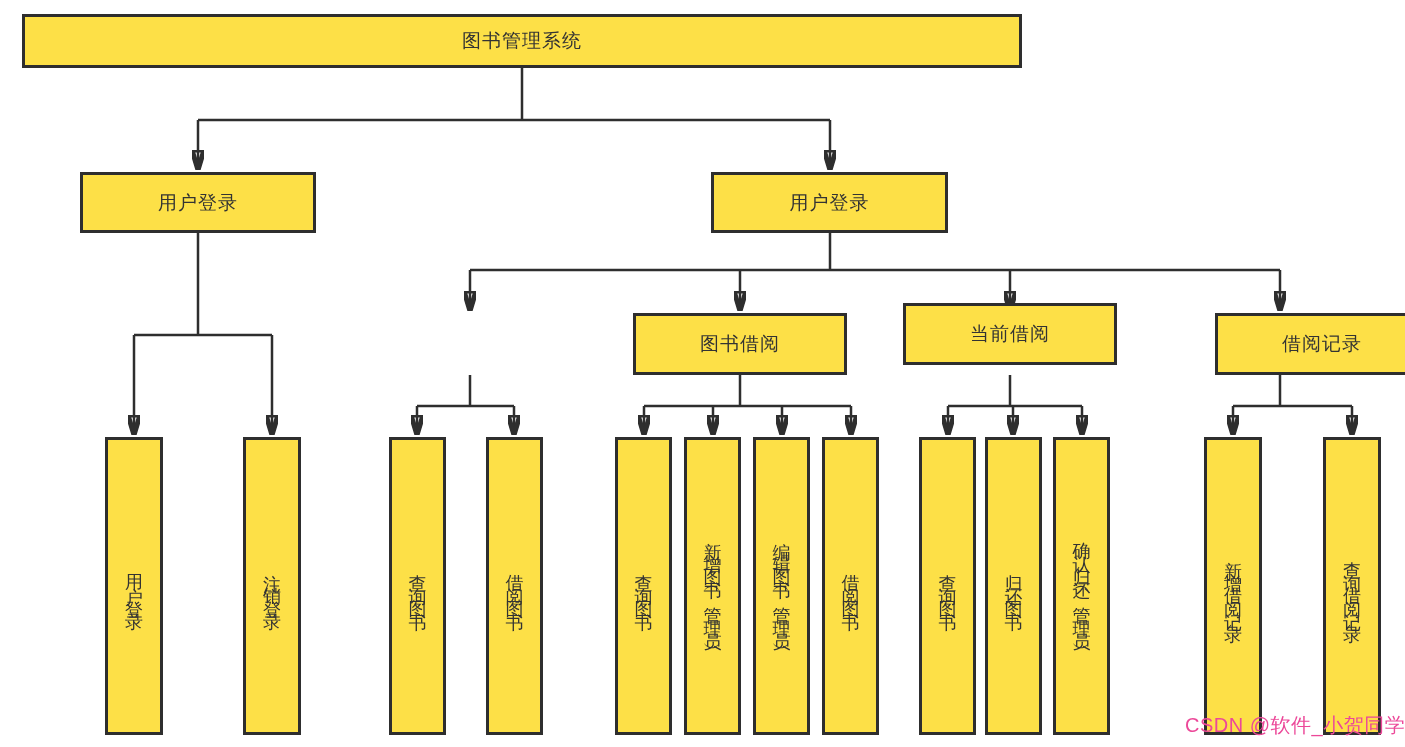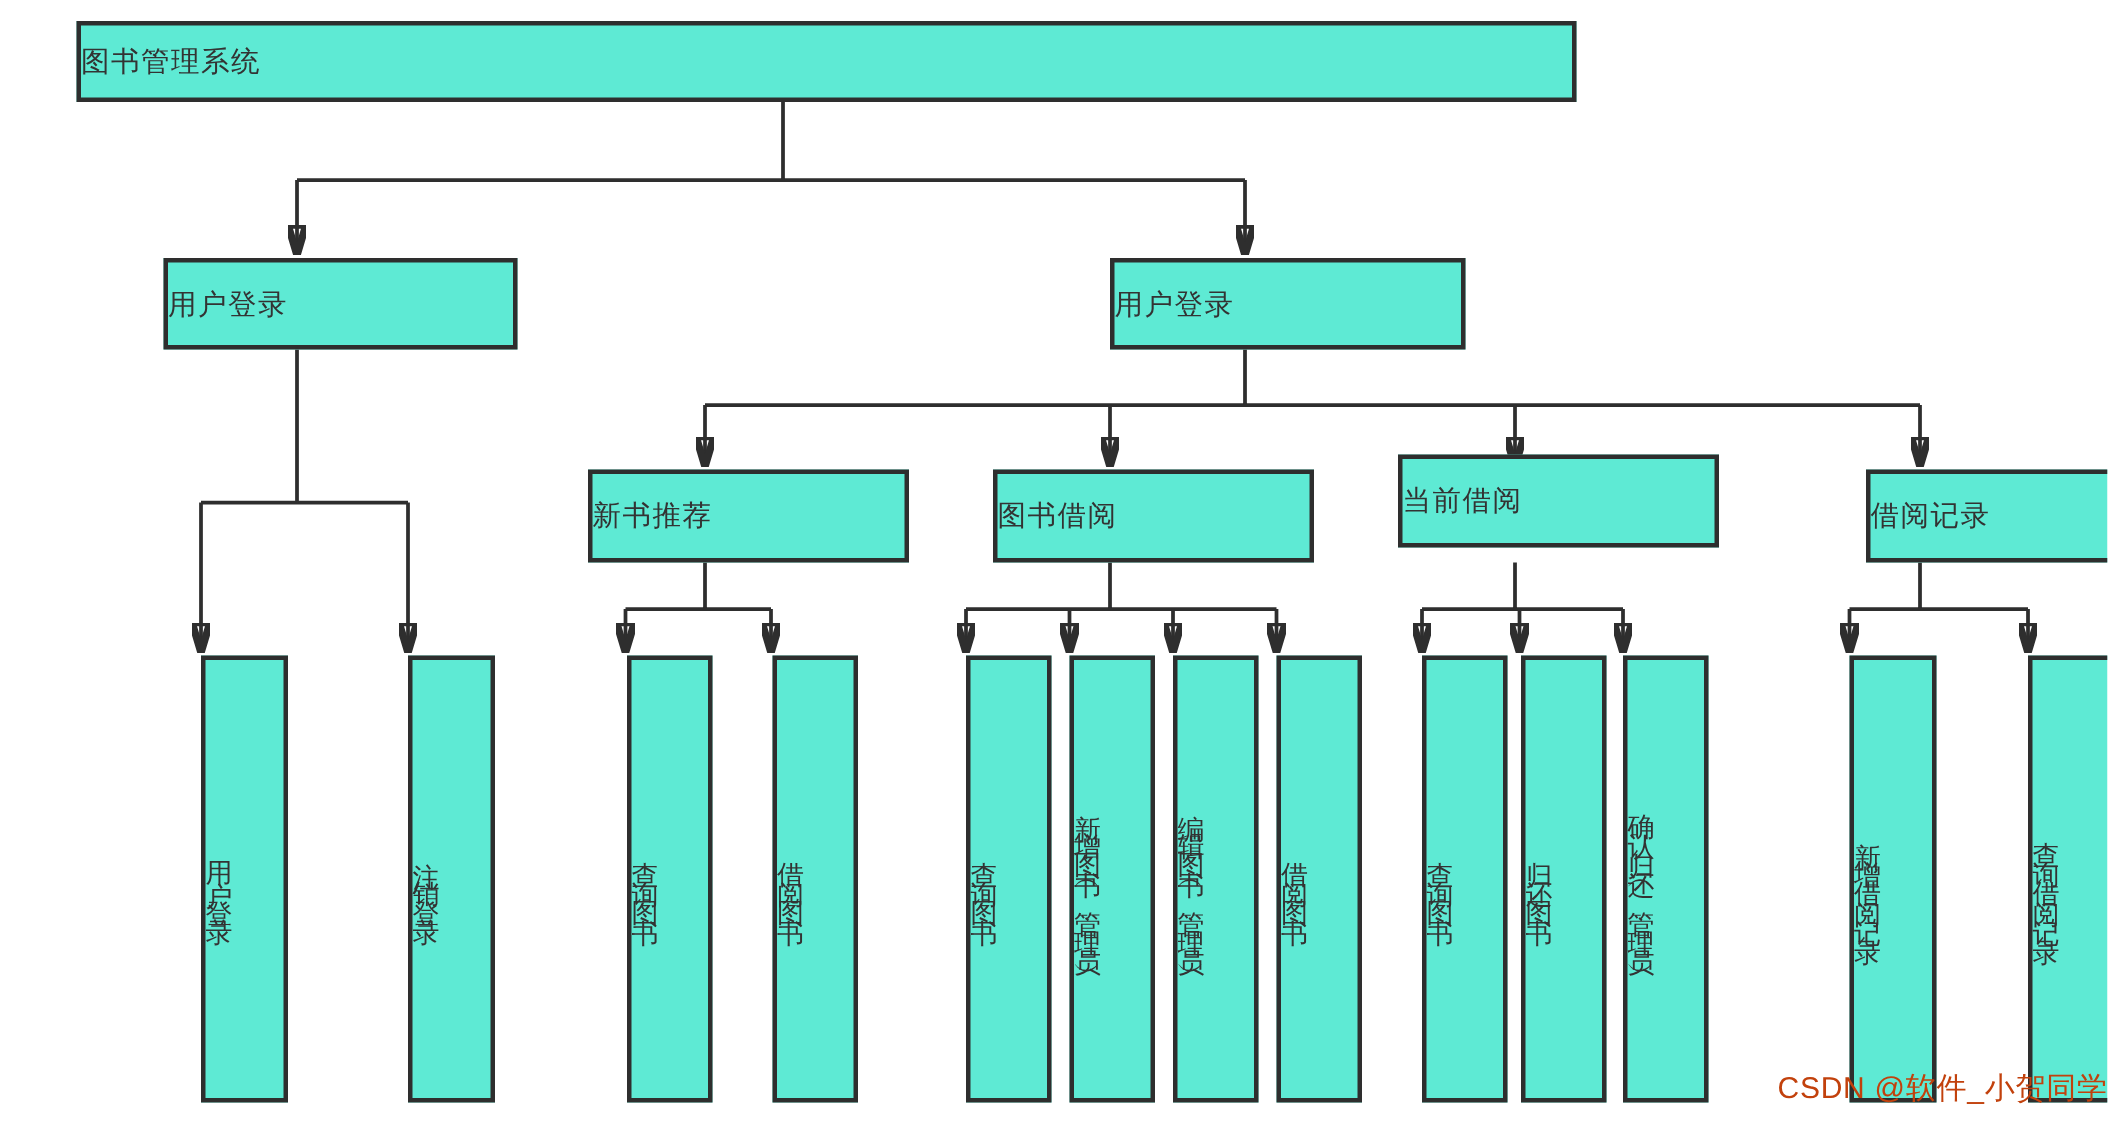--- a/index.html
+++ b/index.html
@@ -1,25 +1,25 @@
 <!DOCTYPE html>
 <html><head>
 <meta charset="utf-8">
 <style>
   html,body{margin:0;padding:0;background:#ffffff;}
   body{font-family:"Liberation Sans","DejaVu Sans",sans-serif;}
   .canvas{position:relative;width:1405px;height:747px;background:#ffffff;overflow:hidden;}
   .connectors{position:absolute;left:0;top:0;z-index:1;}
   .connectors path{stroke:#2e2e2e;stroke-width:2.5;fill:none;}
-  .node{position:absolute;z-index:2;box-sizing:border-box;border:3px solid #2e2e2e;background:#5eead4;
-        display:flex;align-items:center;color:#333333;margin-left:29px;}
+  .node{position:absolute;z-index:2;box-sizing:border-box;border:3px solid #2e2e2e;background:#fde047;
+        display:flex;align-items:center;justify-content:center;color:#333333;}
   .hbox{font-size:19px;letter-spacing:1px;}
   .vbox span{writing-mode:vertical-rl;text-orientation:mixed;font-size:18px;letter-spacing:13px;line-height:1;}
   .watermark{position:absolute;z-index:5;left:1185px;top:712px;width:215px;font-size:20px;
-             color:#c2410c;white-space:nowrap;letter-spacing:0.5px;}
+             color:#ec4899;white-space:nowrap;letter-spacing:0.5px;}
 </style>
 </head>
 <body>
 
 <div class="canvas">
 
   <svg class="connectors" width="1405" height="747" aria-hidden="true">
     <defs>
       <marker id="ah" viewBox="0 0 10 6" refX="10" refY="3" markerWidth="8" markerHeight="5" orient="auto" markerUnits="strokeWidth">
         <path d="M0,0 L10,3 L0,6 Z" fill="#2e2e2e" stroke="none"></path>
@@ -59,23 +59,20 @@
     <span>图书管理系统</span>
   </div>
 
   <div class="node hbox" style="left:80px;top:172px;width:236px;height:61px">
     <span>用户登录</span>
   </div>
   <div class="node hbox" style="left:711px;top:172px;width:237px;height:61px">
     <span>用户登录</span>
   </div>
 
-  <div class="node hbox" style="left:363px;top:313px;width:214px;height:62px">
-    <span>新书推荐</span>
-  </div>
   <div class="node hbox" style="left:633px;top:313px;width:214px;height:62px">
     <span>图书借阅</span>
   </div>
   <div class="node hbox" style="left:903px;top:303px;width:214px;height:62px">
     <span>当前借阅</span>
   </div>
   <div class="node hbox" style="left:1215px;top:313px;width:214px;height:62px">
     <span>借阅记录</span>
   </div>
 

